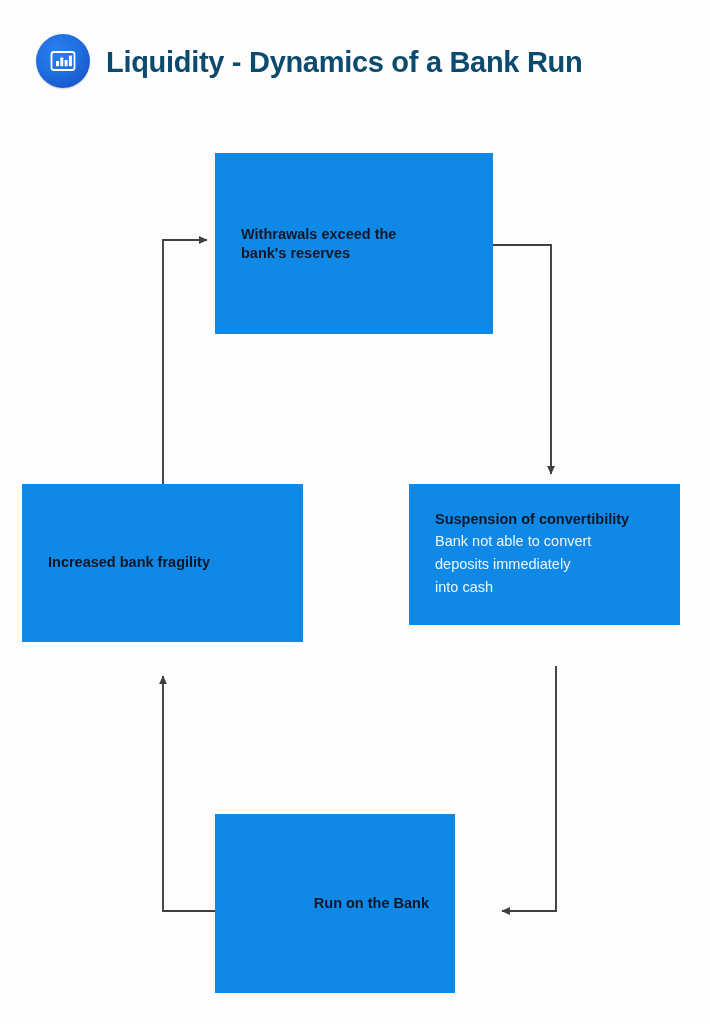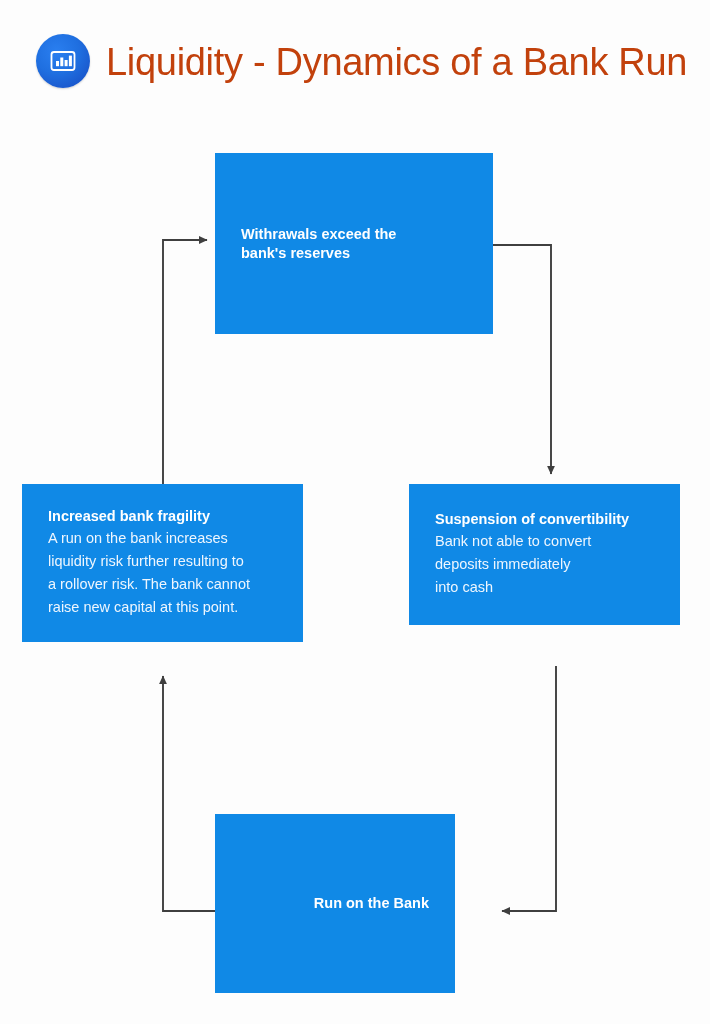--- a/index.html
+++ b/index.html
@@ -41,23 +41,23 @@
     align-items: center;
     justify-content: center;
     box-shadow: 0 1px 2px rgba(0,0,0,0.18);
   }
   #logo-badge svg { display: block; }
   #page-title {
     position: absolute;
     left: 106px;
     top: 50%;
     transform: translateY(-50%);
-    font-size: 38px;
-    font-weight: normal;
-    color: #c2410c;
+    font-size: 29px;
+    font-weight: bold;
+    color: #0c4a6e;
     letter-spacing: -0.3px;
     white-space: nowrap;
   }
 
   
   .node {
     position: absolute;
     background: #1089e6;
     box-sizing: border-box;
     display: flex;
@@ -65,21 +65,21 @@
     justify-content: center;
     color: #ffffff;
   }
   .node .node-inner {
     padding: 0 26px;
   }
   .node-heading {
     font-size: 14.5px;
     font-weight: bold;
     line-height: 1.35;
-    color: #ffffff;
+    color: #0f172a;
     margin: 0;
     white-space: pre-line;
   }
   .node-body {
     font-size: 14.5px;
     font-weight: normal;
     line-height: 1.58;
     color: #eef6fe;
     margin: 0;
     white-space: pre-line;
@@ -149,24 +149,20 @@
     <div class="node-inner">
       <p class="node-heading">Withrawals exceed the
 bank's reserves</p>
       <p class="node-body"></p>
     </div>
   </div>
 
   <div class="node" id="node-fragility">
     <div class="node-inner">
       <p class="node-heading">Increased bank fragility</p>
-      <p class="node-body">A run on the bank increases
-liquidity risk further resulting to
-a rollover risk. The bank cannot
-raise new capital at this point.</p>
     </div>
   </div>
 
   <div class="node" id="node-suspension">
     <div class="node-inner">
       <p class="node-heading">Suspension of convertibility</p>
       <p class="node-body">Bank not able to convert
 deposits immediately
 into cash</p>
     </div>

